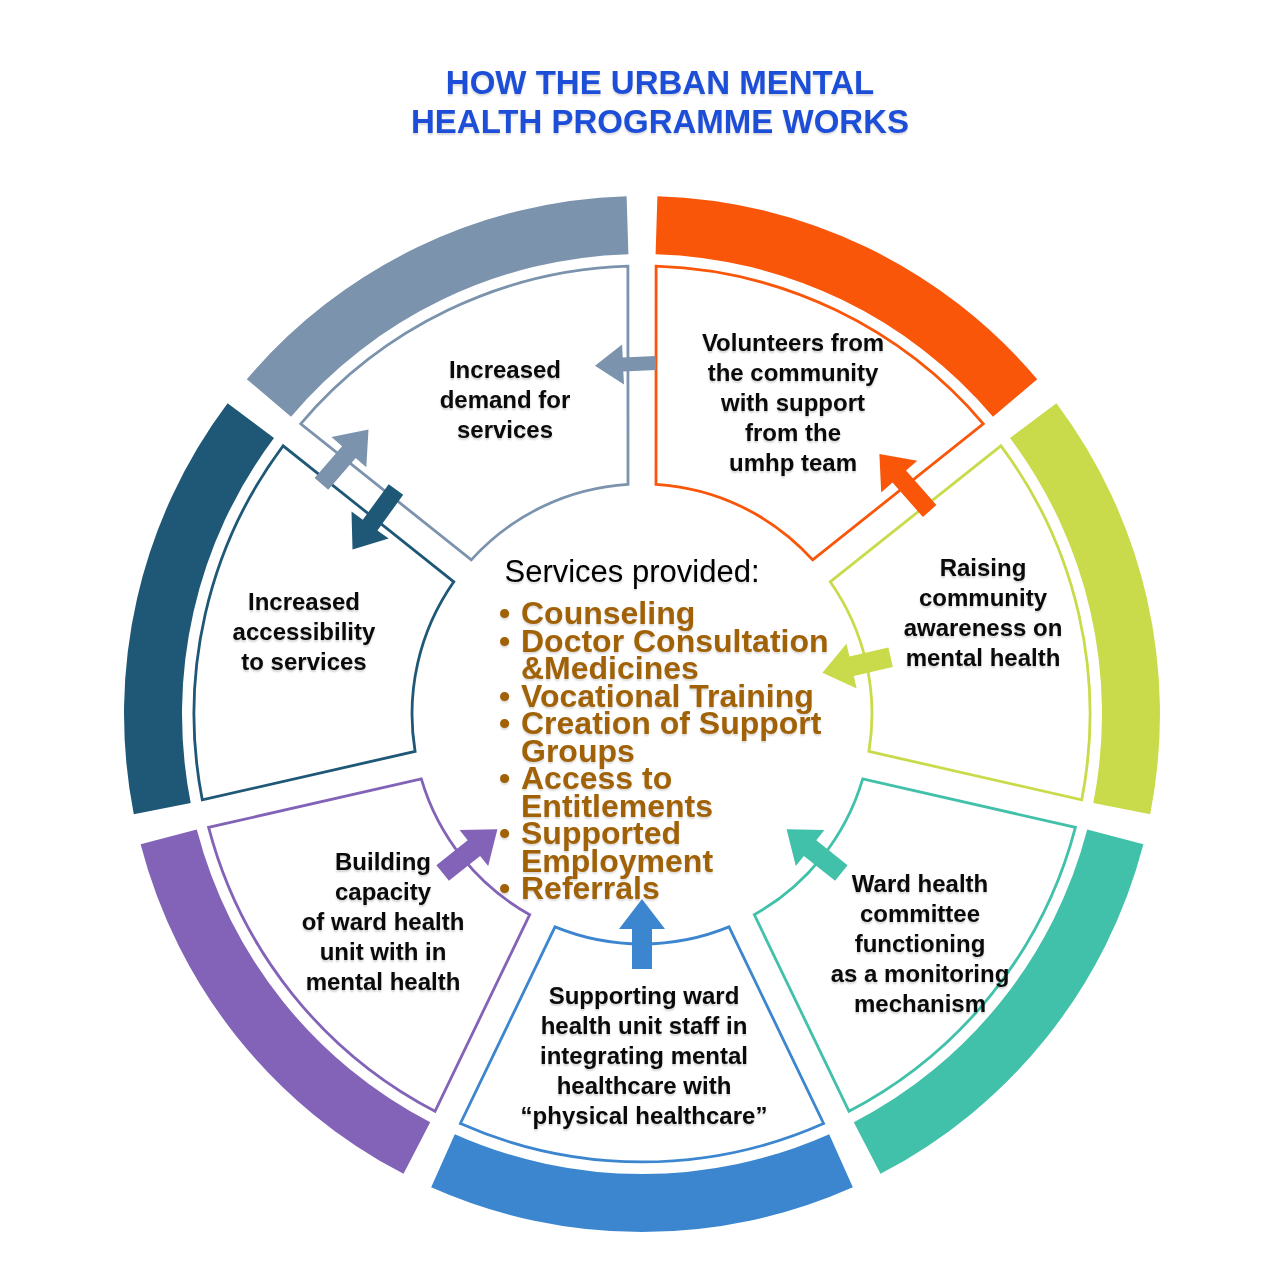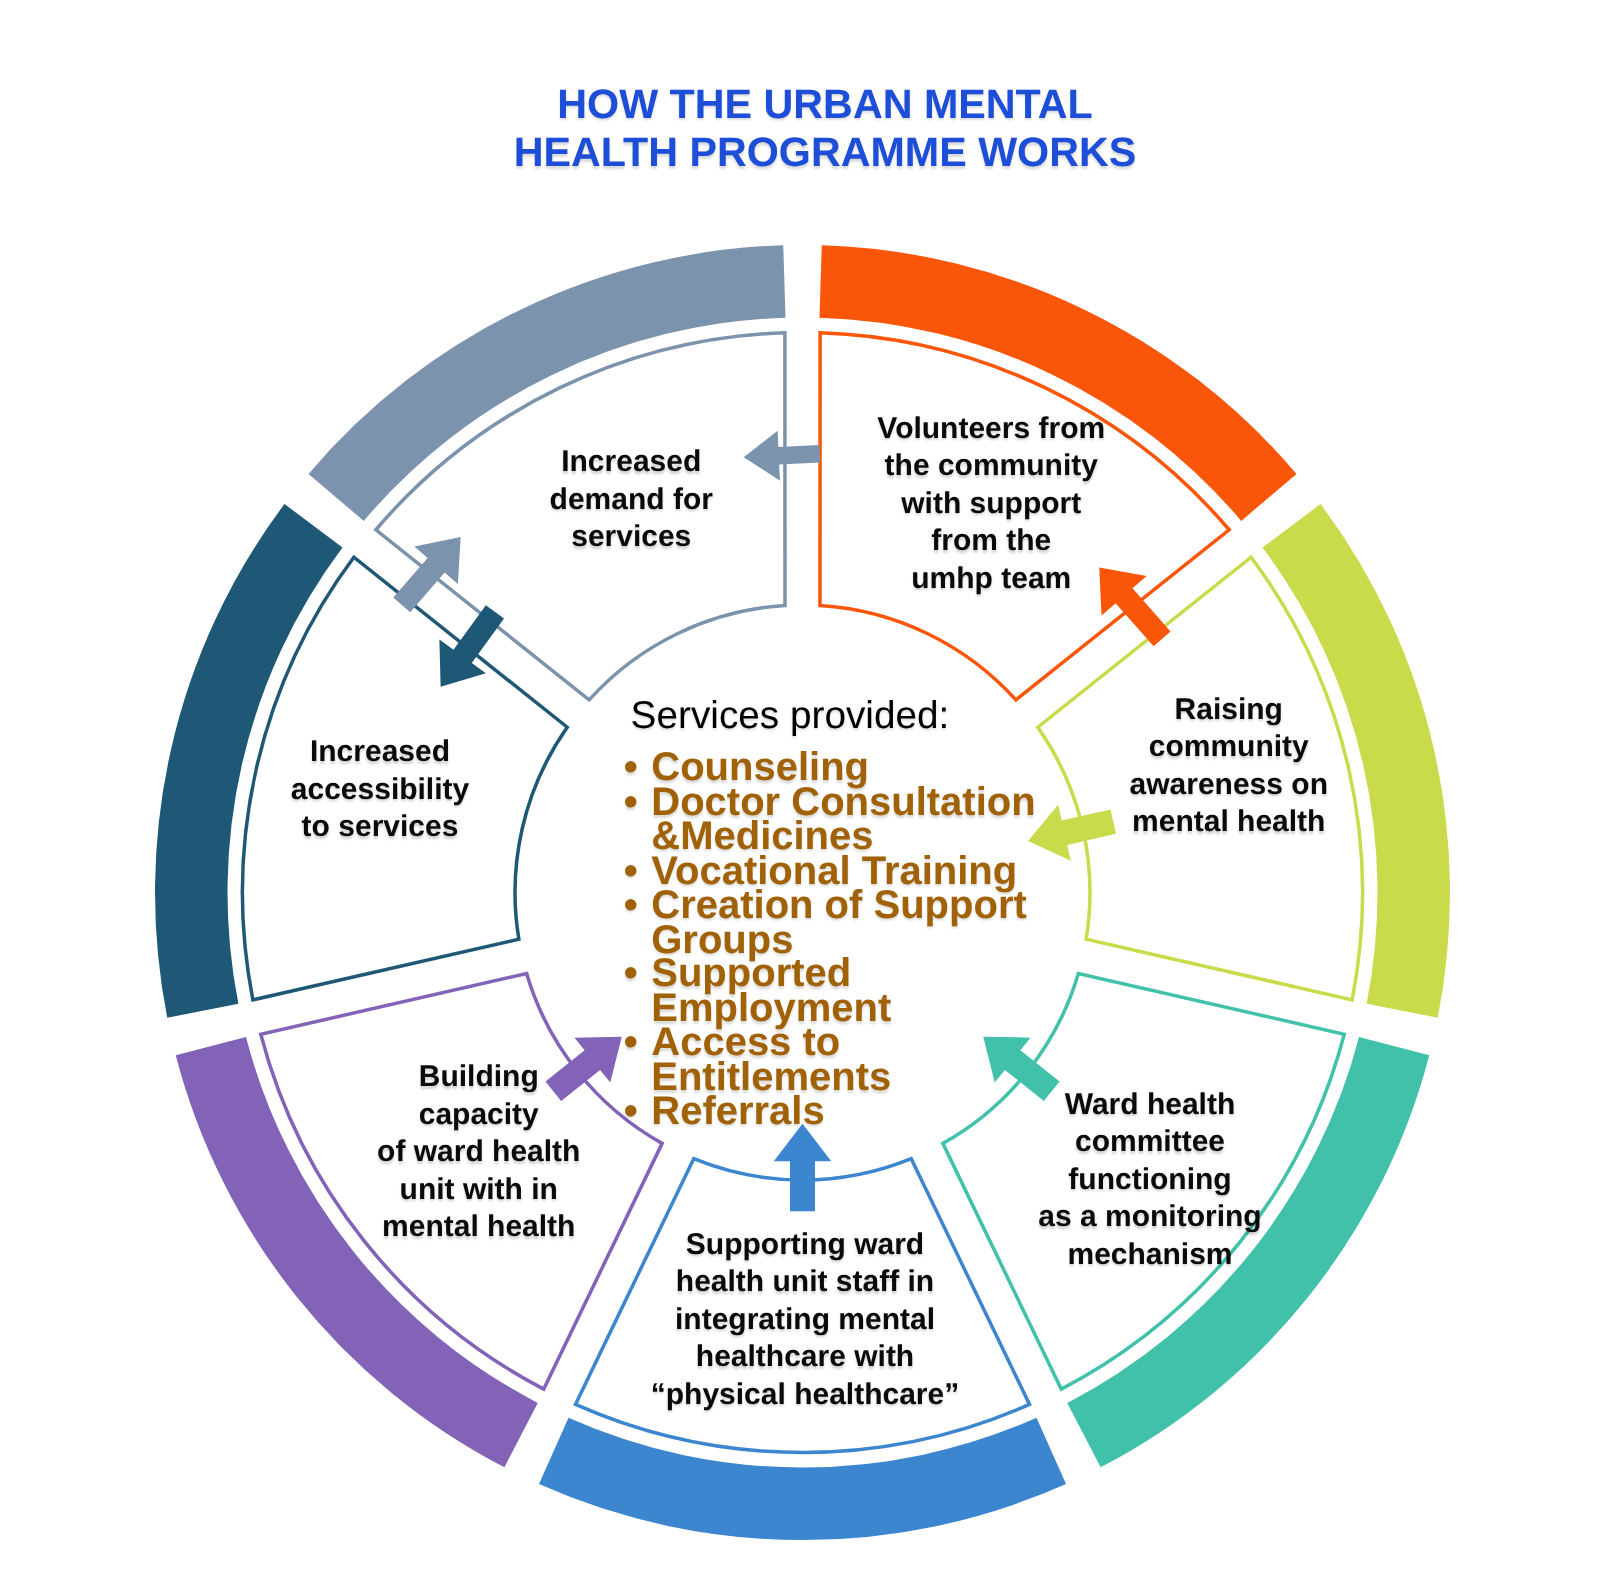--- a/index.html
+++ b/index.html
@@ -102,18 +102,18 @@
 accessibility
 to services</div>
 
   <div class="services-heading">Services provided:</div>
   <ul class="services-list" id="services-list">
       <li>Counseling</li>
       <li>Doctor Consultation
 &amp;Medicines</li>
       <li>Vocational Training</li>
       <li>Creation of Support Groups</li>
+      <li>Access to Entitlements</li>
       <li>Supported Employment</li>
-      <li>Access to Entitlements</li>
       <li>Referrals</li>
     </ul>
 
 </div>
 
 </body></html>

